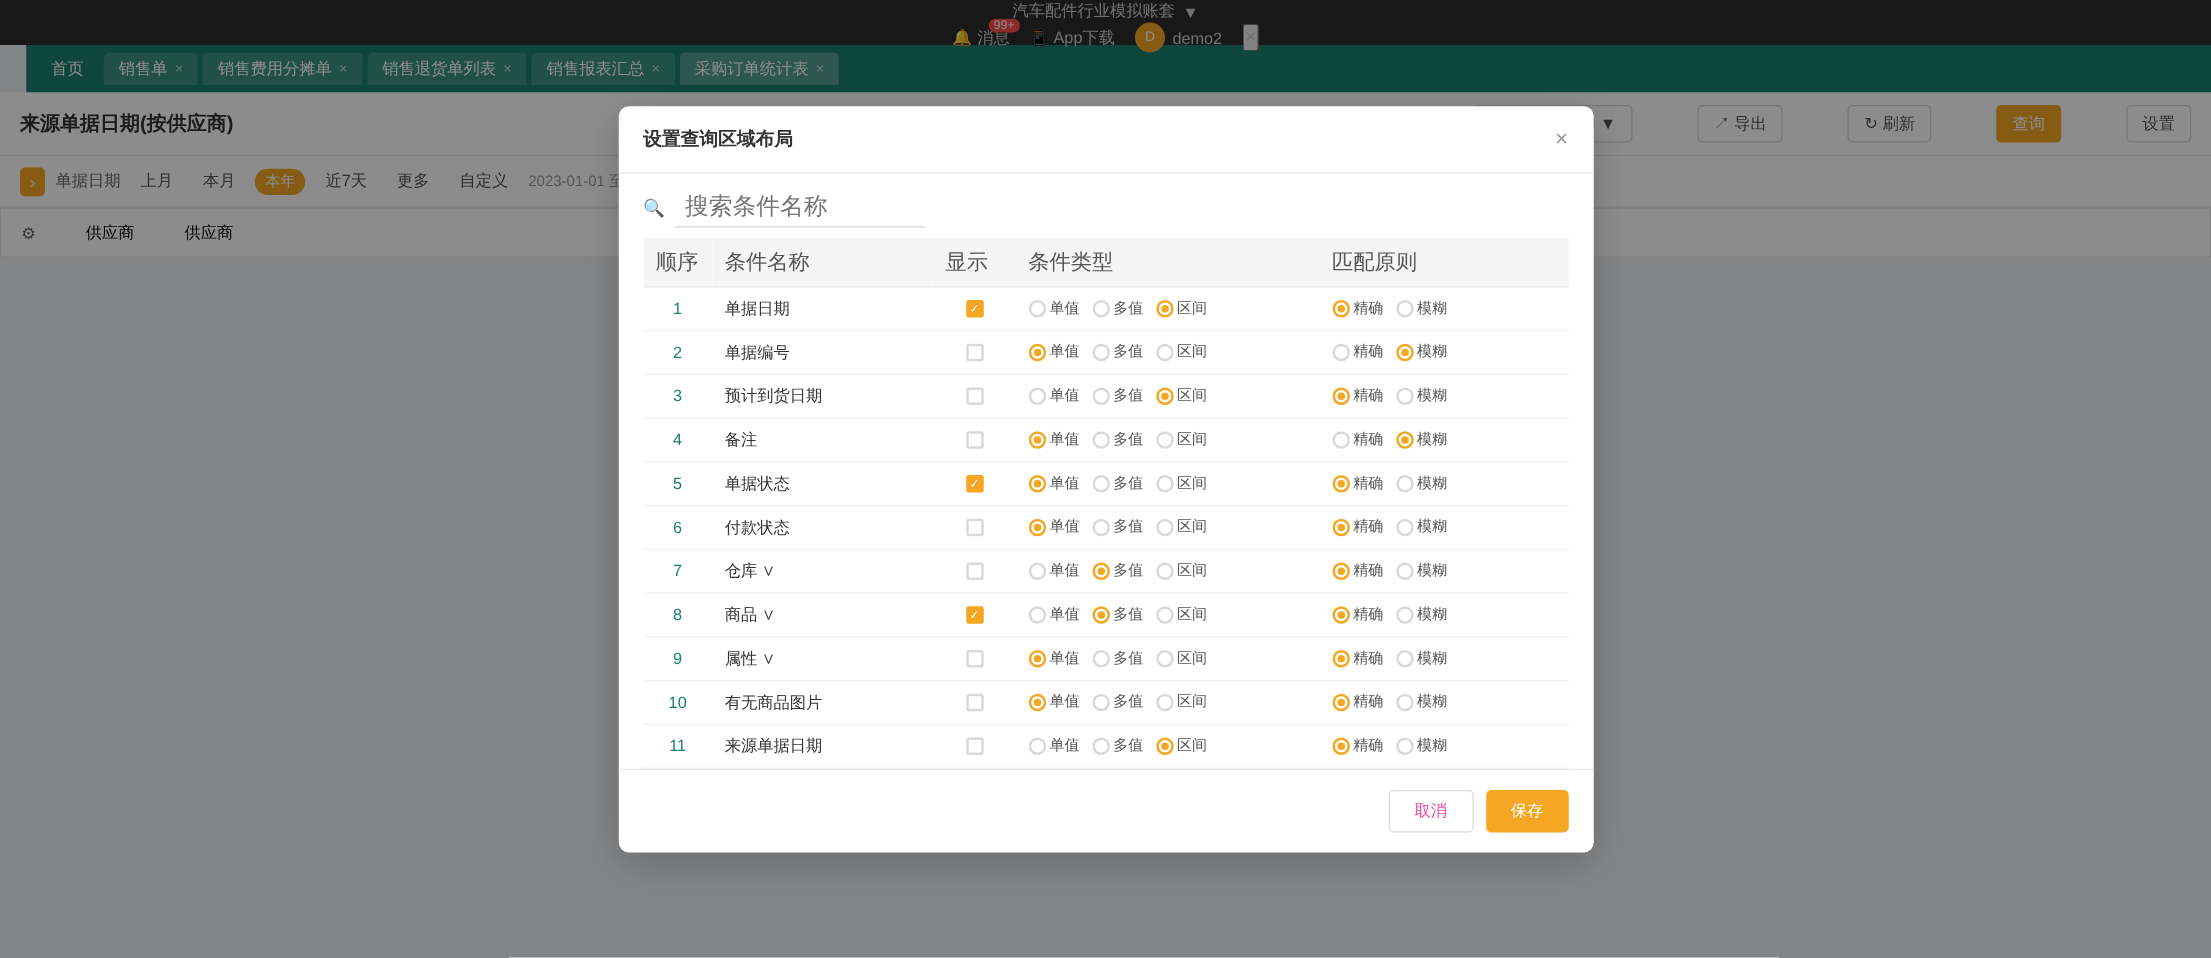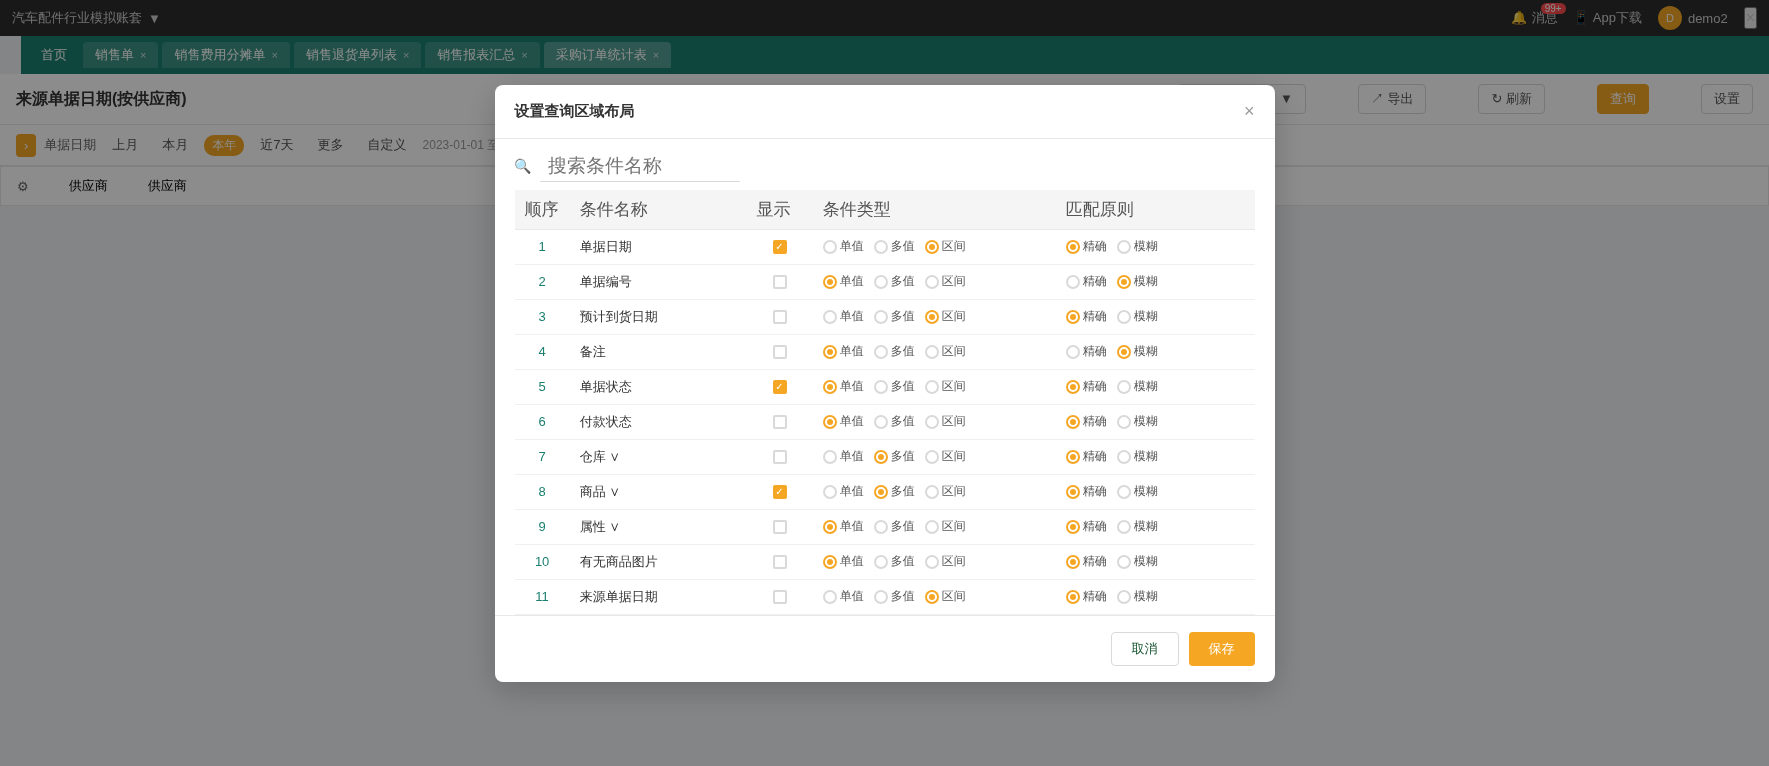--- a/index.html
+++ b/index.html
@@ -7,20 +7,21 @@
 
     
     .top-bar {
       background: #2d2d2d;
       height: 36px;
       display: flex;
       align-items: center;
       justify-content: space-between;
       padding: 0 12px;
       color: #ccc;
+      flex-direction: column;
     }
     .top-bar-left { font-size: 13px; color: #ccc; display: flex; align-items: center; gap: 6px; }
     .top-bar-right { display: flex; align-items: center; gap: 16px; font-size: 13px; color: #ccc; }
     .top-bar-right .notif { position: relative; }
     .badge { background: #ff4d4f; color: #fff; font-size: 10px; border-radius: 8px; padding: 0 4px; position: absolute; top: -6px; right: -8px; }
     .close-btn-top { color: #ccc; font-size: 16px; cursor: pointer; }
 
     
     .tab-bar {
       background: #1a7f6e;
@@ -214,21 +215,21 @@
     }
 
     
     .dialog-footer {
       padding: 16px 20px;
       border-top: 1px solid #e8e8e8;
       display: flex;
       justify-content: flex-end;
       gap: 10px;
     }
-    .btn-cancel { padding: 7px 20px; border: 1px solid #d9d9d9; background: #fff; border-radius: 4px; cursor: pointer; font-size: 13px; color: #14532d; }
+    .btn-cancel { padding: 7px 20px; border: 1px solid #d9d9d9; background: #fff; border-radius: 4px; cursor: pointer; font-size: 13px; color: #ec4899; }
     .btn-save { padding: 7px 20px; background: #f5a623; color: #fff; border: none; border-radius: 4px; cursor: pointer; font-size: 13px; }
 
     
     .dialog-table-wrap::-webkit-scrollbar { width: 6px; }
     .dialog-table-wrap::-webkit-scrollbar-thumb { background: #ccc; border-radius: 3px; }
     .bg-table-header {
       background: #fff;
       display: flex;
       align-items: center;
       padding: 10px 16px;

